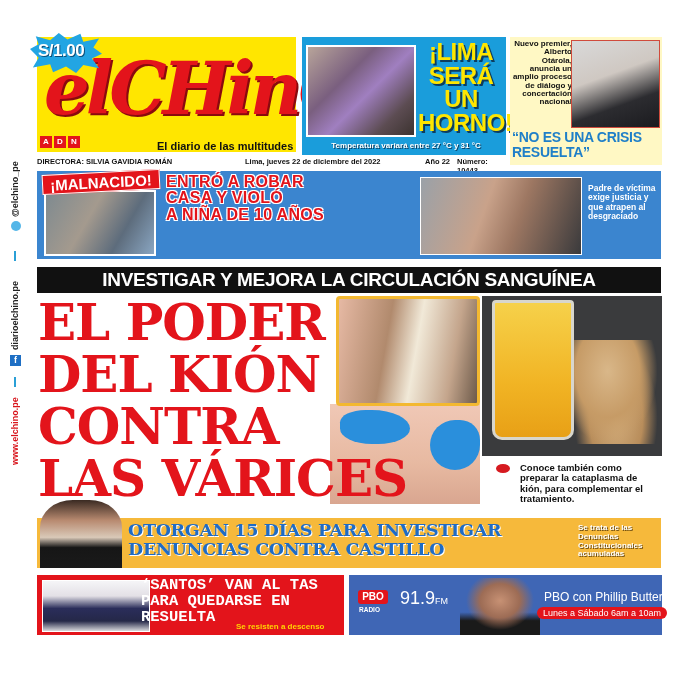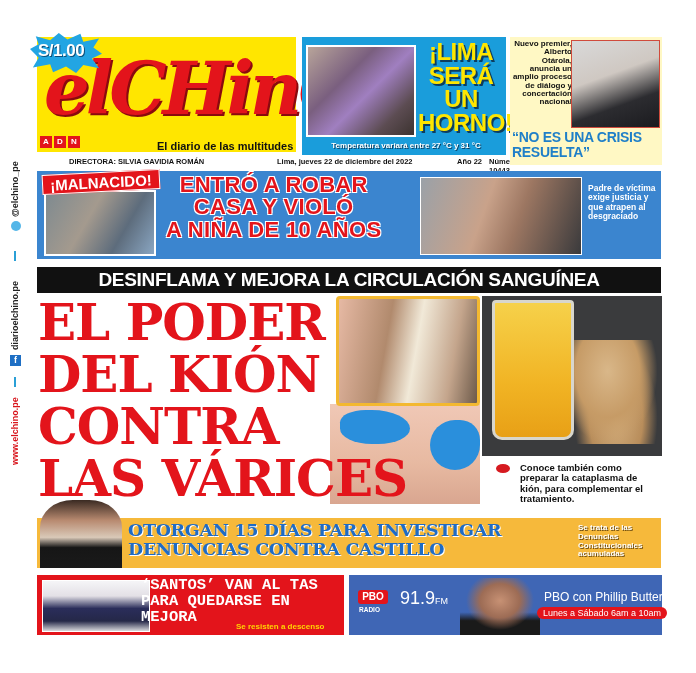--- a/index.html
+++ b/index.html
@@ -16,40 +16,40 @@
     
     .masthead { left:37px; top:37px; width:259px; height:115px; background:#ffe600; }
     .logo { left:44px; top:53px; font-family:"DejaVu Serif", serif; font-style:italic; font-weight:bold; font-size:72px; color:#e3141b; letter-spacing:-4px; line-height:1; text-shadow:2px 2px 0 #8a0a0e; }
     .price-burst { left:30px; top:33px; width:72px; height:40px; background:#22a5e3; clip-path:polygon(0% 40%,12% 28%,8% 8%,28% 18%,40% 0%,52% 16%,70% 2%,74% 22%,96% 14%,88% 36%,100% 52%,86% 64%,96% 88%,74% 80%,64% 100%,50% 84%,32% 98%,28% 78%,4% 86%,12% 62%); }
     .price { left:38px; top:41px; font-size:17px; font-weight:bold; color:#fff; letter-spacing:-0.5px; text-shadow:1px 1px 0 #0c4f7a; }
     .adn { left:40px; top:136px; display:flex; gap:2px; }
     .adn span { width:12px; height:12px; background:#e3141b; color:#fff; font-size:8px; font-weight:bold; text-align:center; line-height:12px; }
     .tagline { left:157px; top:140px; font-size:11px; font-weight:bold; color:#111; }
 
     
-    .dateline { left:37px; top:157px; width:473px; height:11px; font-size:7.5px; font-weight:bold; color:#111;margin-left:32px; }
+    .dateline { left:37px; top:157px; width:473px; height:11px; font-size:7.5px; font-weight:bold; color:#111; }
     .dateline span { position:absolute; top:0; }
 
     
     .heat { left:302px; top:37px; width:204px; height:118px; background:#1a9ddb; }
     .heat-photo { left:306px; top:45px; width:110px; height:92px; background:linear-gradient(135deg,#b8a59a 0%,#7a5f7f 35%,#a07fc0 55%,#5c4c52 80%,#3c3330 100%); border:2px solid #fff; }
     .heat-title { left:418px; top:40px; width:86px; text-align:center; font-size:24px; font-weight:bold; color:#ffe600; line-height:0.98; text-shadow:2px 2px 0 #0d3d5f; letter-spacing:-0.5px; }
     .heat-sub { left:306px; top:141px; width:200px; text-align:center; font-size:8px; font-weight:bold; color:#fff; text-shadow:1px 1px 0 #0d3d5f; }
 
     
     .premier { left:510px; top:37px; width:152px; height:128px; background:#fff8c4; }
     .premier-text { left:512px; top:40px; width:60px; text-align:right; font-size:8px; font-weight:bold; color:#111; line-height:1.04; }
     .premier-photo { left:571px; top:40px; width:89px; height:88px; background:linear-gradient(160deg,#d9d9d9 0%,#cfc8c2 40%,#2c2c30 70%,#1b1b1f 100%); border:1px solid #d04b3c; }
     .premier-quote { left:512px; top:130px; width:150px; text-align:left; font-size:14px; font-weight:bold; color:#1f7fc8; line-height:1.05; letter-spacing:-0.3px; }
 
     
     .crime { left:37px; top:171px; width:624px; height:88px; background:#3b85cf; }
     .crime-photo { left:44px; top:190px; width:112px; height:66px; background:linear-gradient(120deg,#7e8a90 0%,#a49a8e 40%,#5d6c7c 70%,#8aa6c2 100%); border:2px solid #fff; }
     .malnacido { left:42px; top:172px; width:118px; height:20px; background:#e3141b; color:#fff; font-size:15px; font-weight:bold; text-align:center; line-height:20px; transform:rotate(-3deg); border:1px solid #fff; }
-    .crime-title { left:166px; top:174px; font-size:22px; font-weight:bold; color:#e3141b; line-height:1.02; text-shadow:1px 1px 0 #fff,-1px -1px 0 #fff,1px -1px 0 #fff,-1px 1px 0 #fff; letter-spacing:0.3px;text-align:center; }
+    .crime-title { left:166px; top:174px; font-size:16px; font-weight:bold; color:#e3141b; line-height:1.02; text-shadow:1px 1px 0 #fff,-1px -1px 0 #fff,1px -1px 0 #fff,-1px 1px 0 #fff; letter-spacing:0.3px; }
     .crime-photo2 { left:420px; top:177px; width:162px; height:78px; background:linear-gradient(110deg,#9aa1a8 0%,#c9a28a 40%,#9d7762 60%,#3a3a3c 100%); border:1px solid #fff; }
     .crime-side { left:588px; top:184px; width:72px; font-size:8.5px; font-weight:bold; color:#fff; line-height:1.1; }
 
     
     .kicker { left:37px; top:267px; width:624px; height:26px; background:#111; color:#fff; font-size:19px; font-weight:bold; text-align:center; line-height:26px; letter-spacing:-0.3px; }
     .kion-title { left:38px; top:297px; font-family:"DejaVu Serif", serif; font-weight:bold; font-size:50px; color:#e3141b; line-height:1.04; letter-spacing:-1px; }
     .kion-photo1 { left:336px; top:296px; width:144px; height:110px; background:linear-gradient(100deg,#e6b9a4 0%,#b18a6d 35%,#f1e9d8 55%,#c4a58c 80%,#6d5a4a 100%); border:3px solid #f3b830; border-radius:4px; }
     .kion-arm { left:330px; top:404px; width:150px; height:100px; background:linear-gradient(180deg,#f0c8b6 0%,#e7b9a1 60%,#d9a690 100%); }
     .glove1 { left:340px; top:410px; width:70px; height:34px; background:#2a8fdc; border-radius:40% 60% 50% 50%; }
     .glove2 { left:430px; top:420px; width:50px; height:50px; background:#2a8fdc; border-radius:50% 40% 50% 50%; }
@@ -128,21 +128,21 @@
 <div class="abs crime-photo"></div>
 <div class="abs malnacido">¡MALNACIDO!</div>
 <div class="abs crime-title">
   <div>ENTRÓ A ROBAR</div>
   <div>CASA Y VIOLÓ</div>
   <div>A NIÑA DE 10 AÑOS</div>
 </div>
 <div class="abs crime-photo2"></div>
 <div class="abs crime-side">Padre de víctima exige justicia y que atrapen al desgraciado</div>
 
-<div class="abs kicker">DESINFLAMA Y MEJORA LA CIRCULACIÓN SANGUÍNEA</div>
+<div class="abs kicker">INVESTIGAR Y MEJORA LA CIRCULACIÓN SANGUÍNEA</div>
 <div class="abs kion-arm"></div>
 <div class="abs glove1"></div>
 <div class="abs glove2"></div>
 <div class="abs kion-photo1"></div>
 <div class="abs kion-photo2"></div>
 <div class="abs juice"></div>
 <div class="abs ginger"></div>
 <div class="abs kion-title">
   <div>EL PODER</div>
   <div>DEL KIÓN</div>
@@ -158,21 +158,21 @@
   <div>OTORGAN 15 DÍAS PARA INVESTIGAR</div>
   <div>DENUNCIAS CONTRA CASTILLO</div>
 </div>
 <div class="abs castillo-side">Se trata de las Denuncias Constitucionales acumuladas</div>
 
 <div class="abs santos"></div>
 <div class="abs santos-photo"></div>
 <div class="abs santos-title">
   <div>‘SANTOS’ VAN AL TAS</div>
   <div>PARA QUEDARSE EN</div>
-  <div>MEJORA</div>
+  <div>RESUELTA</div>
 </div>
 <div class="abs santos-sub">Se resisten a descenso</div>
 
 <div class="abs pbo"></div>
 <div class="abs pbo-logo">PBO</div>
 <div class="abs pbo-radio">RADIO</div>
 <div class="abs pbo-freq">
   <span>91.9</span><span class="pbo-fm">FM</span>
 </div>
 <div class="abs pbo-person"></div>

